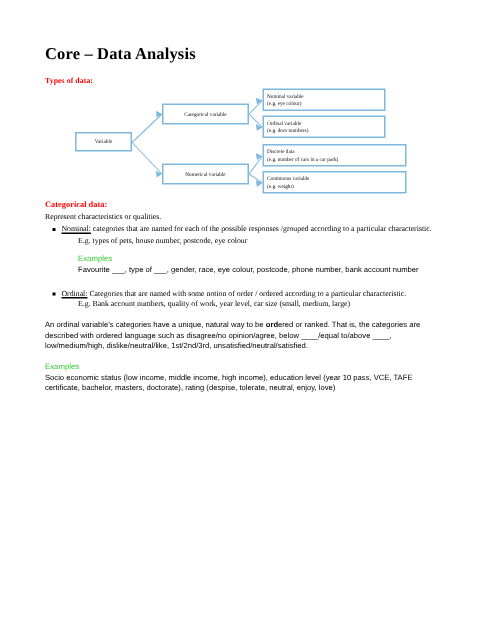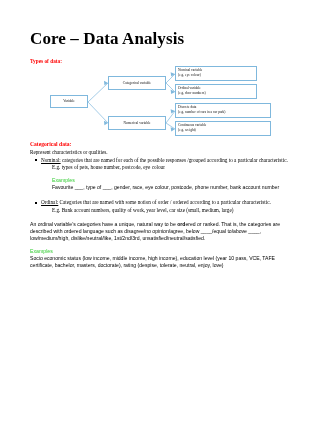--- a/index.html
+++ b/index.html
@@ -18,21 +18,21 @@
     position: relative;
     width: 300px;
     height: 424px;
     background: #ffffff;
     box-sizing: border-box;
     padding: 30px 12px 0 30px;
   }
   .doc-title {
     font-family: "Liberation Serif", serif;
     font-weight: bold;
-    font-size: 17px;
+    font-size: 11px;
     letter-spacing: 0.1px;
     margin: 0 0 9px 0;
     line-height: 1.1;
   }
   .sec-heading {
     color: #ff0000;
     font-weight: bold;
     font-size: 5.2px;
     margin: 0 0 2px 0;
     line-height: 1.2;

